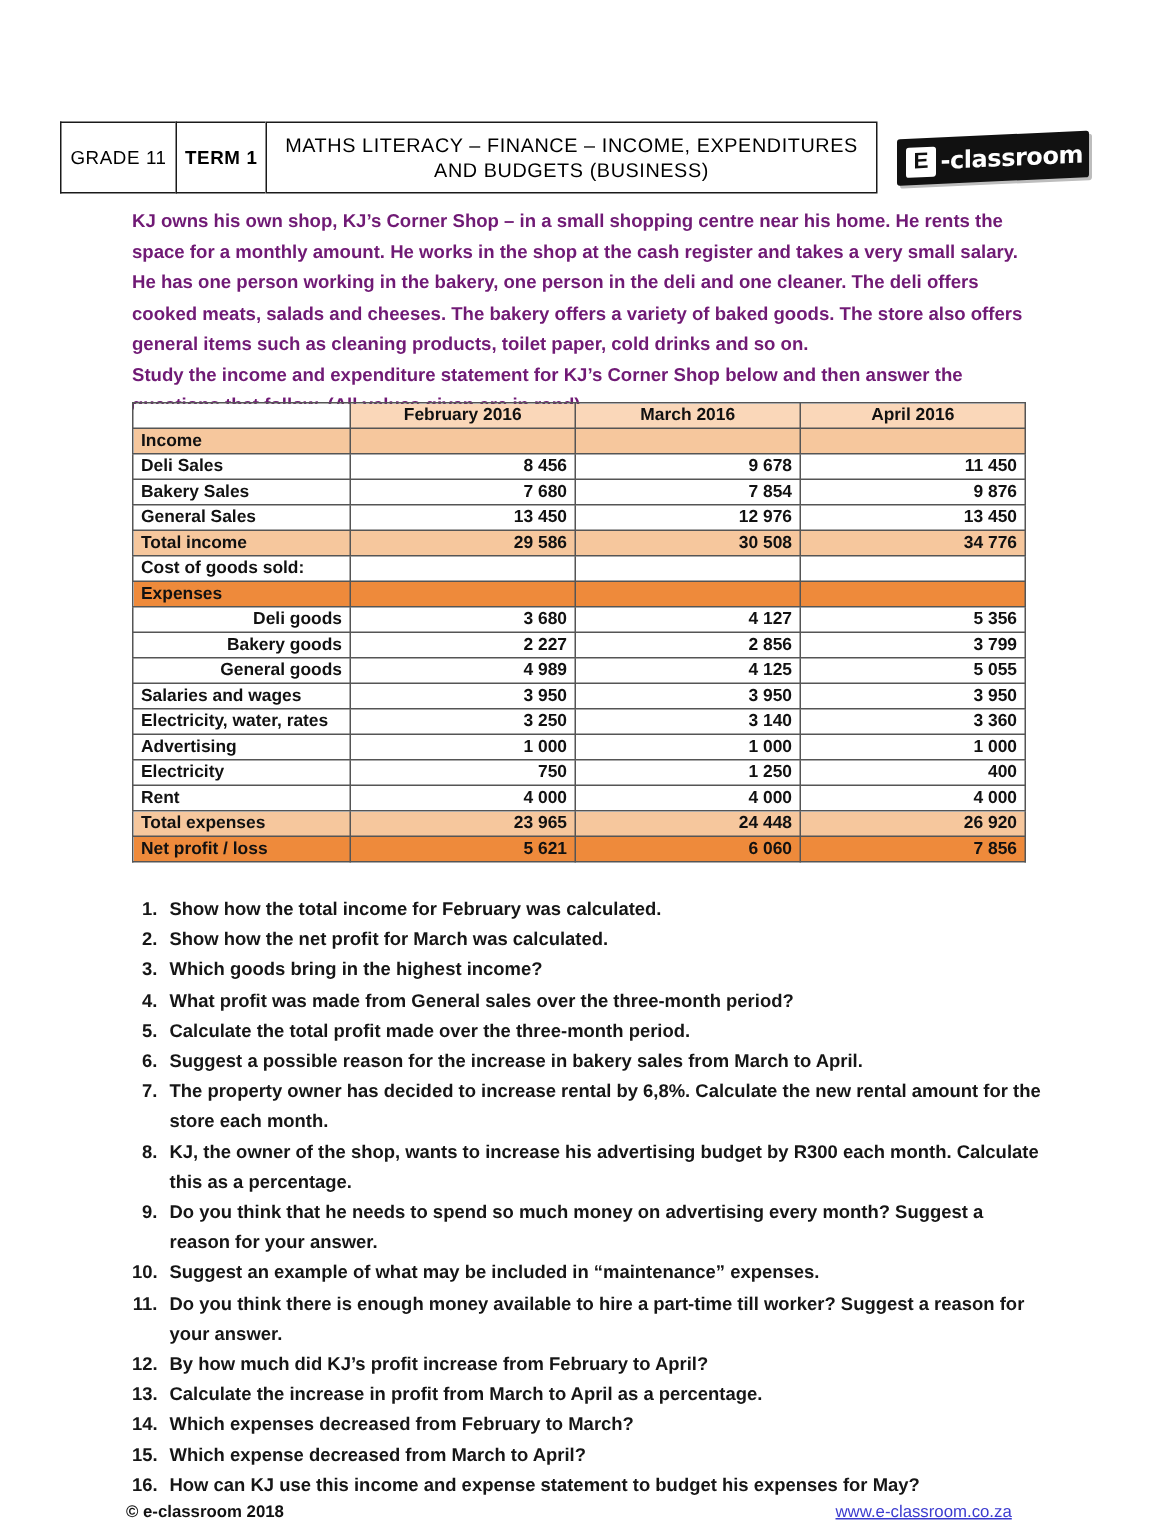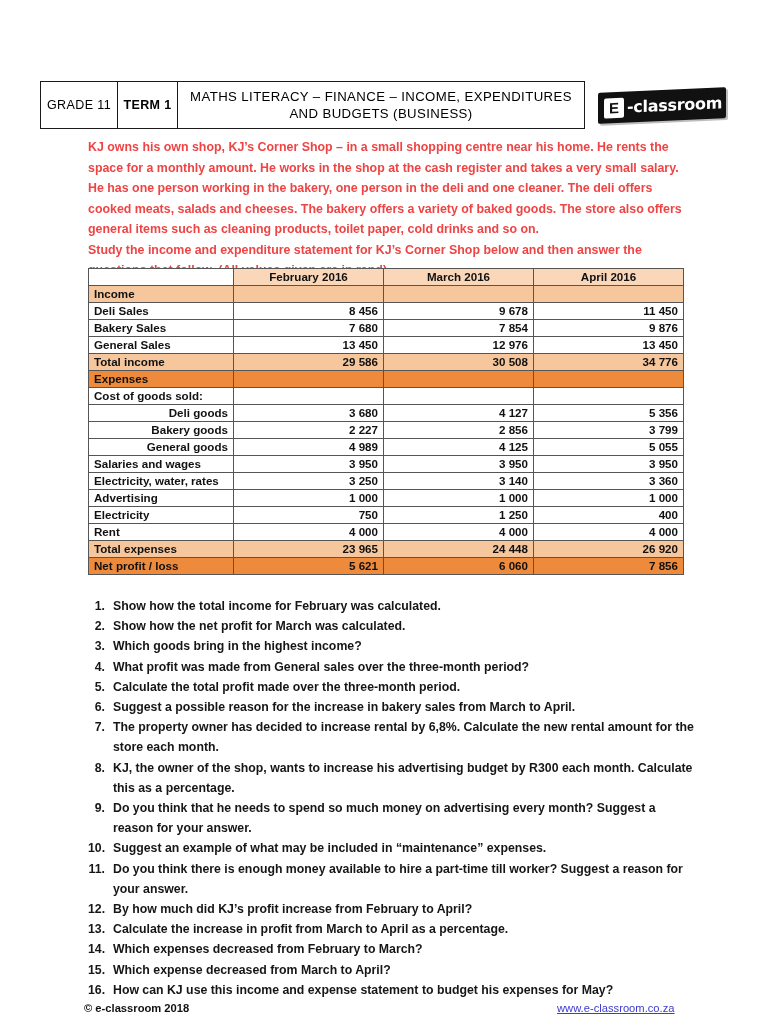--- a/index.html
+++ b/index.html
@@ -104,21 +104,21 @@
 
   
   .intro {
     position: absolute;
     left: 88px;
     top: 97px;
     width: 600px;
     font-size: 12.4px;
     line-height: 20.5px;
     font-weight: bold;
-    color: #ef4444;
+    color: #701a75;
   }
   .intro p { margin: 0; }
 
   
   .fin-table {
     position: absolute;
     left: 88px;
     top: 228px;
     width: 595px;
     border-collapse: collapse;
@@ -254,32 +254,32 @@
           <td class="white-cell num">12 976</td>
           <td class="white-cell num">13 450</td>
         </tr>
         <tr>
           <td class="lightorange">Total income</td>
           <td class="lightorange num">29 586</td>
           <td class="lightorange num">30 508</td>
           <td class="lightorange num">34 776</td>
         </tr>
         <tr>
+          <td class="white-cell">Cost of goods sold:</td>
+          <td class="white-cell num"></td>
+          <td class="white-cell num"></td>
+          <td class="white-cell num"></td>
+        </tr>
+        <tr>
           <td class="darkorange">Expenses</td>
           <td class="darkorange num"></td>
           <td class="darkorange num"></td>
           <td class="darkorange num"></td>
         </tr>
         <tr>
-          <td class="white-cell">Cost of goods sold:</td>
-          <td class="white-cell num"></td>
-          <td class="white-cell num"></td>
-          <td class="white-cell num"></td>
-        </tr>
-        <tr>
           <td class="white-cell right-lbl">Deli goods</td>
           <td class="white-cell num">3 680</td>
           <td class="white-cell num">4 127</td>
           <td class="white-cell num">5 356</td>
         </tr>
         <tr>
           <td class="white-cell right-lbl">Bakery goods</td>
           <td class="white-cell num">2 227</td>
           <td class="white-cell num">2 856</td>
           <td class="white-cell num">3 799</td>

